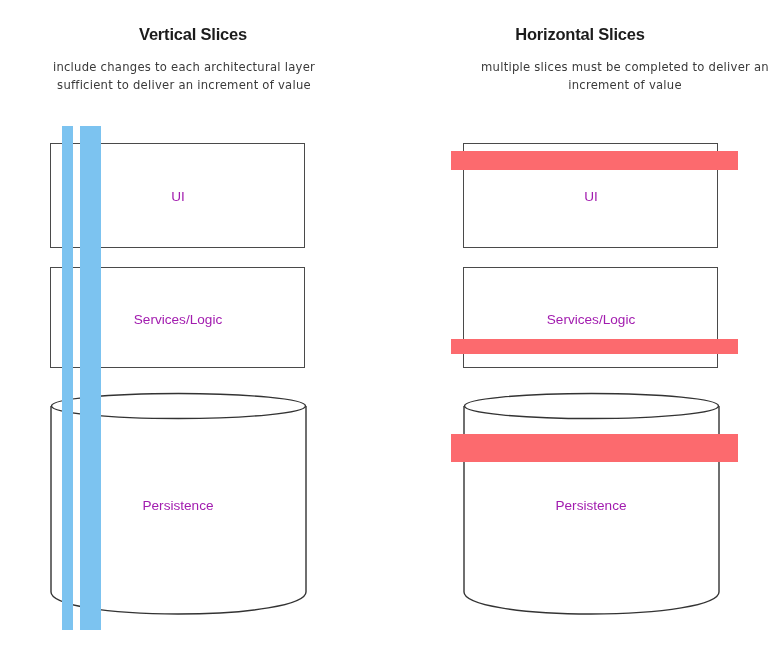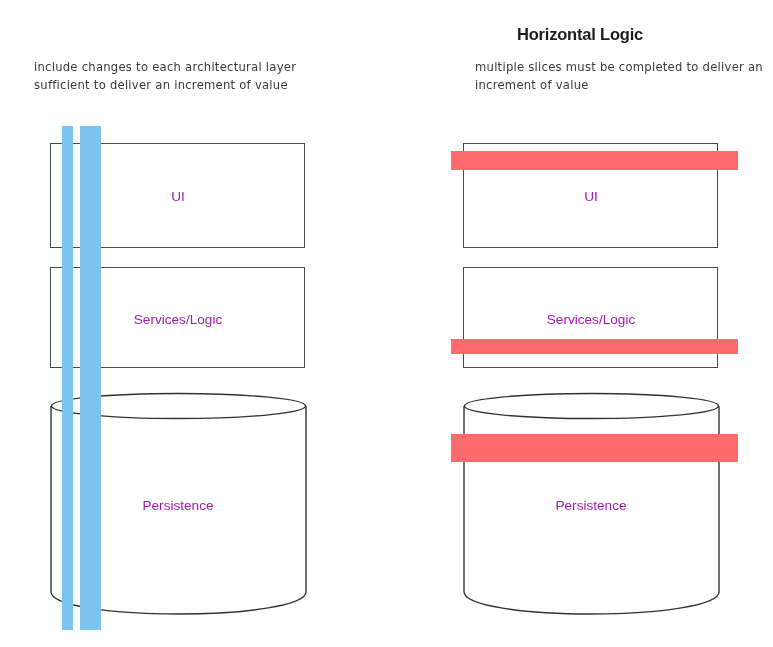--- a/index.html
+++ b/index.html
@@ -37,20 +37,21 @@
   }
 
   .panel-caption {
     position: absolute;
     font-size: 11.6px;
     line-height: 18px;
     color: #3a3a3a;
     font-family: "DejaVu Sans", sans-serif;
     letter-spacing: 0.25px;
     white-space: pre-line;
+    text-align: center;
   }
   .caption-left  { top: 58px; left: 34px;  width: 300px; }
 
   
   .layer-box {
     position: absolute;
     background: #ffffff;
     border: 1.6px solid #4a4a4a;
     box-sizing: border-box;
   }
@@ -79,20 +80,21 @@
   .slice-horizontal {
     position: absolute;
     background: #fc6a6e;
   }
 </style>
 </head>
 <body>
 
 <div class="panel panel-left">
 
+  <div class="panel-title">Vertical Slices</div>
 
   <div class="panel-caption caption-left">include changes to each architectural layer sufficient to deliver an increment of value</div>
 
   <div class="layer-box" style="left:50px; top:143px; width:255px; height:105px;"></div>
   <div class="layer-label" style="left:178px; top:196px;">UI</div>
 
   <div class="layer-box" style="left:50px; top:267px; width:255px; height:101px;"></div>
   <div class="layer-label" style="left:178px; top:319px;">Services/Logic</div>
 
   <div class="cylinder" style="left:50px; top:392px;">
@@ -103,21 +105,21 @@
   </div>
   <div class="layer-label" style="left:178px; top:505px;">Persistence</div>
 
   <div class="slice-vertical" style="left:62px; top:126px; width:11px; height:504px;"></div>
   <div class="slice-vertical" style="left:80px; top:126px; width:21px; height:504px;"></div>
 
 </div>
 
 <div class="panel panel-right">
 
-  <div class="panel-title">Horizontal Logic</div>
+  <div class="panel-title">Horizontal Slices</div>
 
   <div class="panel-caption" style="top:58px; left:88px; width:300px;">multiple slices must be completed to deliver an increment of value</div>
 
   <div class="layer-box" style="left:76px; top:143px; width:255px; height:105px;"></div>
   <div class="layer-label" style="left:204px; top:196px;">UI</div>
 
   <div class="layer-box" style="left:76px; top:267px; width:255px; height:101px;"></div>
   <div class="layer-label" style="left:204px; top:319px;">Services/Logic</div>
 
   <div class="cylinder" style="left:76px; top:392px;">

